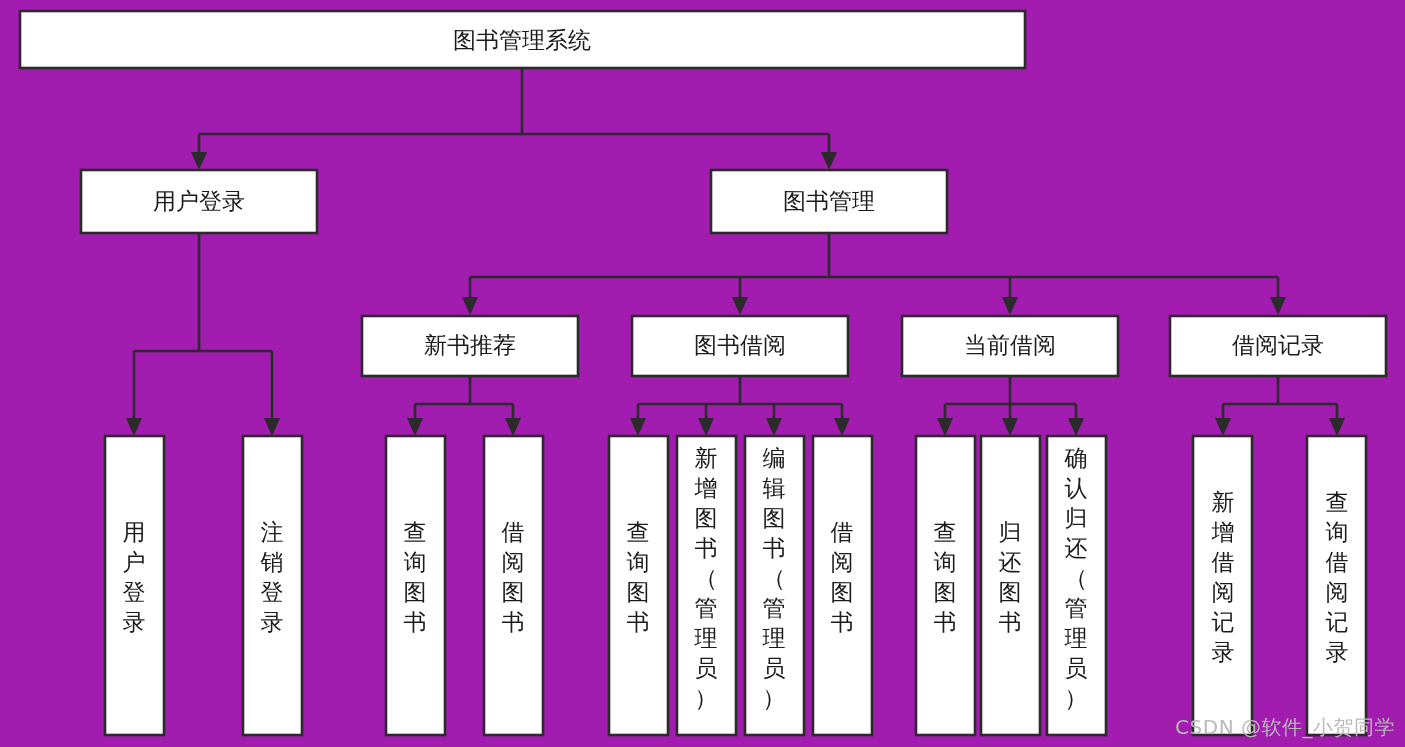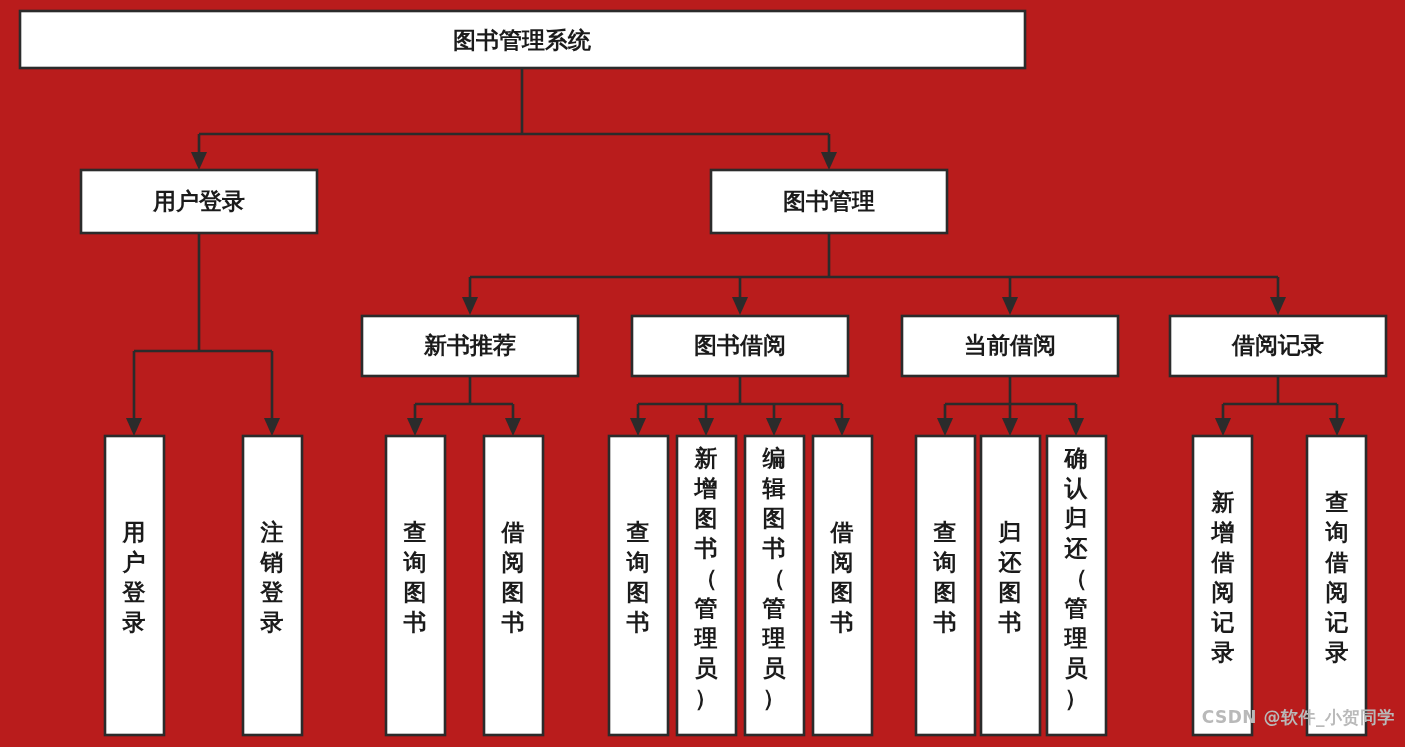--- a/index.html
+++ b/index.html
@@ -10,22 +10,21 @@
   body {
     width: 1405px;
     height: 747px;
     font-family: "DejaVu Sans", "Liberation Sans", sans-serif;
     overflow: hidden;
   }
   #diagram-root {
     position: relative;
     width: 1405px;
     height: 747px;
-    background: #b91c1c;
-    font-weight: bold;
+    background: #a21caf;
   }
   svg.diagram-canvas {
     position: absolute;
     left: 0;
     top: 0;
     width: 1405px;
     height: 747px;
   }
   .node-box {
     fill: #ffffff;
@@ -50,23 +49,23 @@
   }
   .node-label-v {
     font-family: "DejaVu Sans", "Liberation Sans", sans-serif;
     font-size: 23px;
     fill: #1b1b1b;
     text-anchor: middle;
   }
   .watermark-text {
     position: absolute;
     right: 10px;
-    bottom: 18px;
-    font-family: "DejaVu Sans", "Liberation Sans", sans-serif;
-    font-size: 17px;
+    bottom: 6px;
+    font-family: "DejaVu Sans", "Liberation Sans", sans-serif;
+    font-size: 20px;
     color: #b9b9b9;
     letter-spacing: 0.5px;
     white-space: nowrap;
     user-select: none;
   }
 </style>
 </head>
 <body>
 
 <div id="diagram-root">

